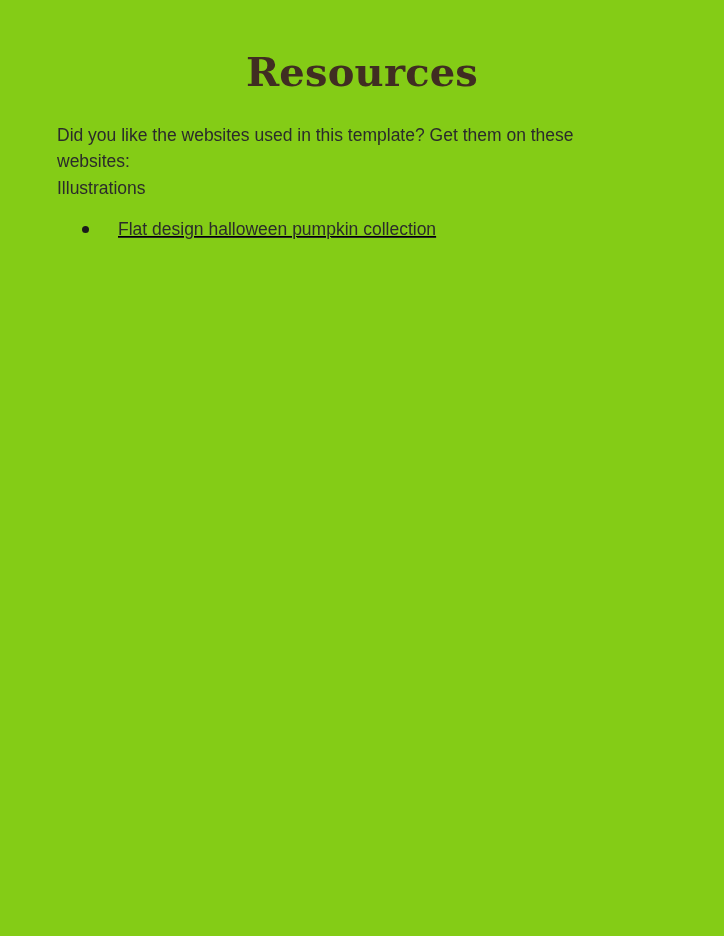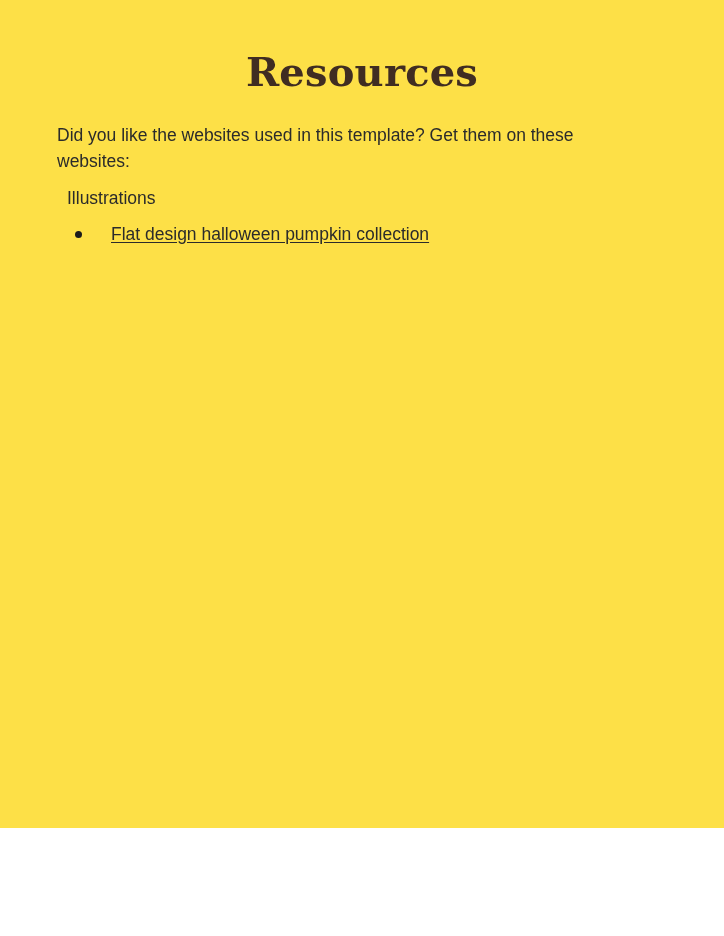--- a/index.html
+++ b/index.html
@@ -9,22 +9,22 @@
   body {
     width: 724px;
     height: 936px;
     background: #ffffff;
     font-family: "Liberation Sans", sans-serif;
     overflow: hidden;
   }
   .page {
     position: relative;
     width: 724px;
-    height: 828px;
-    background: #fde047;
+    height: 936px;
+    background: #84cc16;
     box-sizing: border-box;
   }
   .title {
     position: absolute;
     top: 48px;
     left: 0;
     width: 724px;
     text-align: center;
     font-family: "DejaVu Serif", serif;
     font-weight: bold;
@@ -43,33 +43,34 @@
     font-size: 17.5px;
     line-height: 26px;
     color: #2b2b2b;
     margin: 0;
     font-family: "Liberation Sans", sans-serif;
   }
   .section-label {
     font-size: 17.5px;
     line-height: 26px;
     color: #2b2b2b;
-    margin: 10px;
+    margin: 0;
     padding-top: 1px;
   }
   ul.link-list {
     list-style: none;
     margin: 5px 0 0 0;
     padding: 0;
   }
   ul.link-list li {
     position: relative;
     padding-left: 46px;
     line-height: 26px;
-    margin: 8px;
+    margin: 15px;
+    text-decoration: underline;
   }
   ul.link-list li .bullet {
     position: absolute;
     left: 10px;
     top: 10px;
     width: 7px;
     height: 7px;
     border-radius: 50%;
     background: #1b1b1b;
     display: block;

